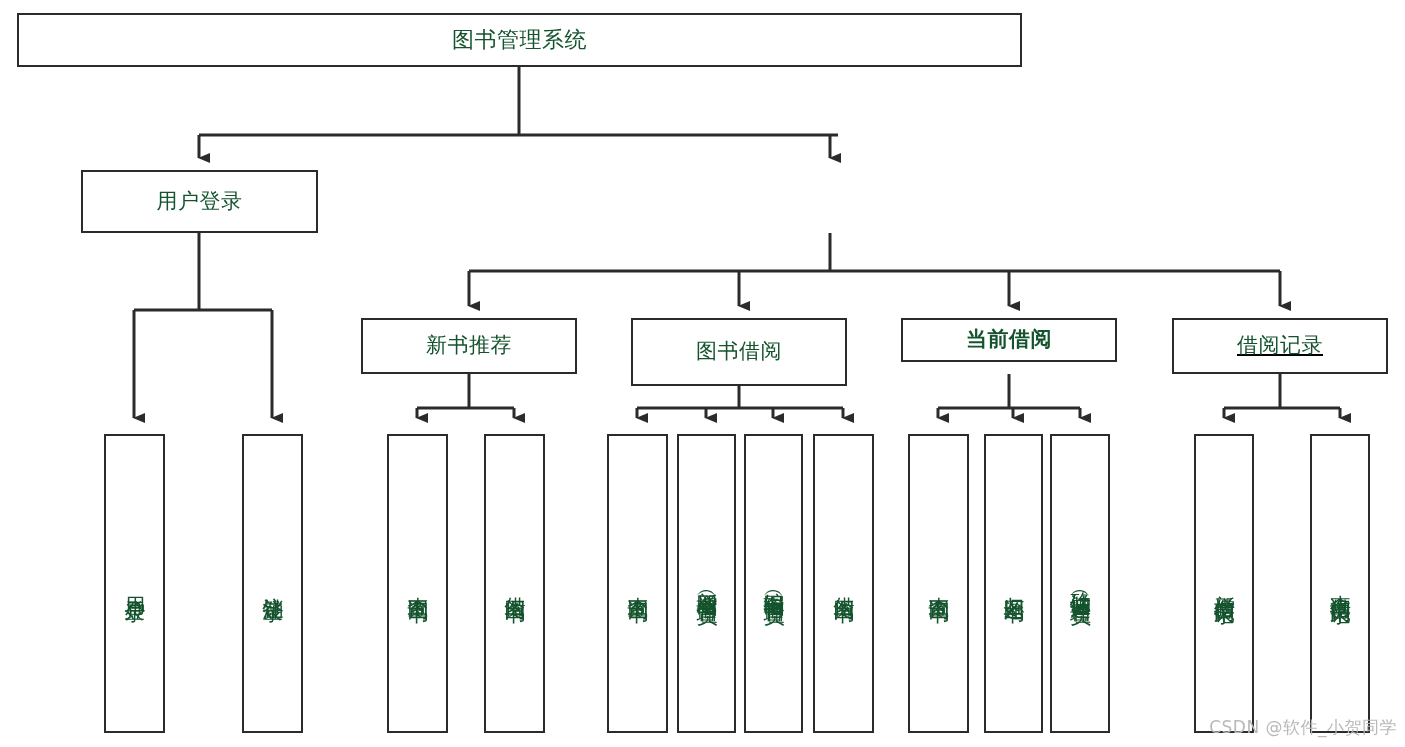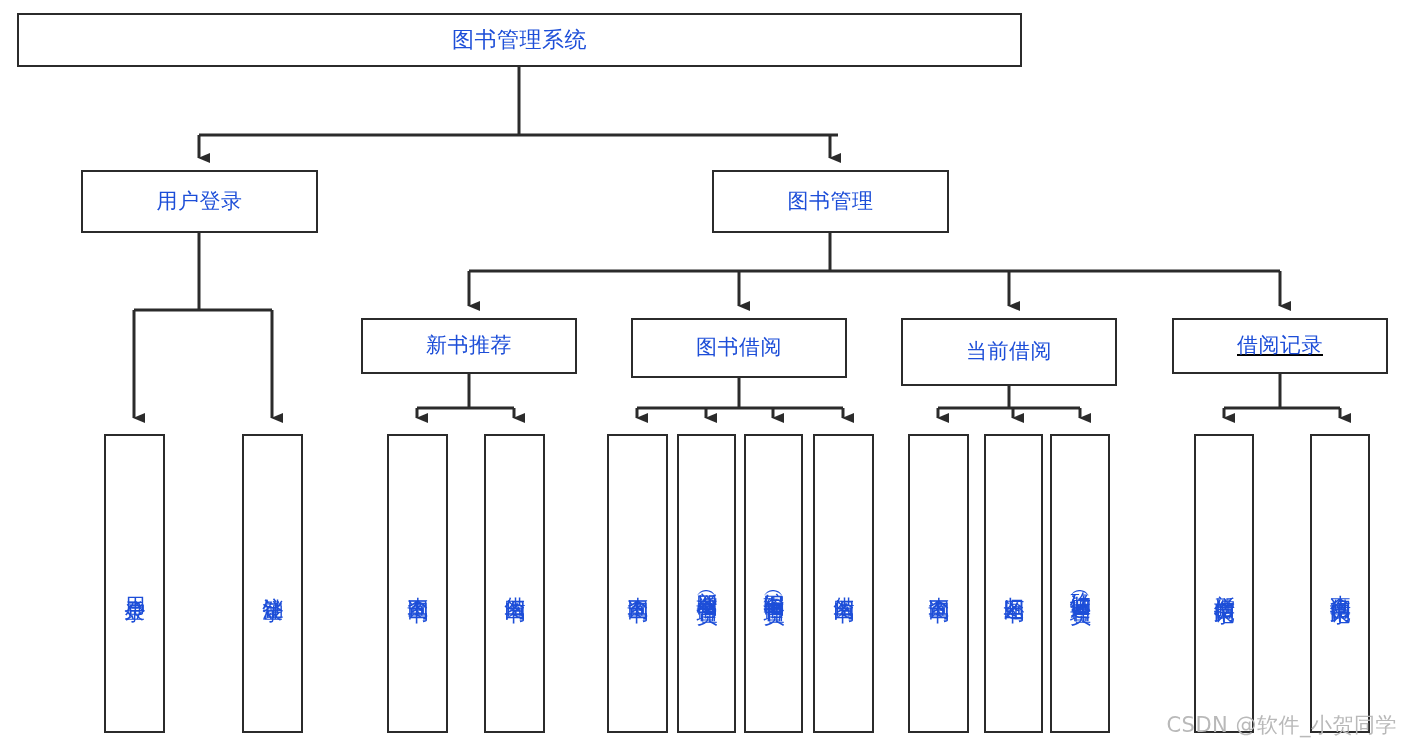--- a/index.html
+++ b/index.html
@@ -32,40 +32,40 @@
     position: absolute;
     box-sizing: border-box;
     background: #ffffff;
     border: 2px solid #2b2b2b;
     display: flex;
     align-items: center;
     justify-content: center;
     overflow: hidden;
   }
   .node .label {
-    color: #1d4ed8;
+    color: #14532d;
     font-size: 21px;
     line-height: 1.12;
     white-space: nowrap;
     letter-spacing: 0.5px;
   }
   .node.vertical .label {
     writing-mode: vertical-rl;
     text-orientation: upright;
     font-size: 21px;
     letter-spacing: 2px;
     line-height: 1.0;
   }
   .node.root .label { font-size: 22px; }
   .watermark {
     position: absolute;
     right: 8px;
     bottom: 8px;
     color: #b9b9b9;
-    font-size: 21px;
+    font-size: 17px;
     white-space: nowrap;
     letter-spacing: 0.5px;
   }
 </style>
 </head>
 <body>
 
 <div id="diagram-root">
 
   <svg class="edges" viewBox="0 0 1405 747" xmlns="http://www.w3.org/2000/svg">
@@ -118,31 +118,28 @@
     </g>
   </svg>
 
   <div class="node root" style="left:17px; top:13px; width:1005px; height:54px;">
     <span class="label">图书管理系统</span>
   </div>
 
   <div class="node" style="left:81px; top:170px; width:237px; height:63px;">
     <span class="label">用户登录</span>
   </div>
-  <div class="node" style="left:712px; top:170px; width:237px; height:63px;">
-    <span class="label">图书管理</span>
-  </div>
 
   <div class="node" style="left:361px; top:318px; width:216px; height:56px;justify-content:center;">
     <span class="label">新书推荐</span>
   </div>
-  <div class="node" style="left:631px; top:318px; width:216px; height:60px;">
+  <div class="node" style="left:631px; top:318px; width:216px; height:68px;">
     <span class="label">图书借阅</span>
   </div>
-  <div class="node" style="left:901px; top:318px; width:216px; height:68px;">
+  <div class="node" style="left:901px; top:318px; width:216px; height:44px;font-weight:bold;">
     <span class="label">当前借阅</span>
   </div>
   <div class="node" style="left:1172px; top:318px; width:216px; height:56px;text-decoration:underline;">
     <span class="label">借阅记录</span>
   </div>
 
   <div class="node vertical" style="left:104px; top:434px; width:61px; height:299px;">
     <span class="label">用户登录</span>
   </div>
   <div class="node vertical" style="left:242px; top:434px; width:61px; height:299px;">

